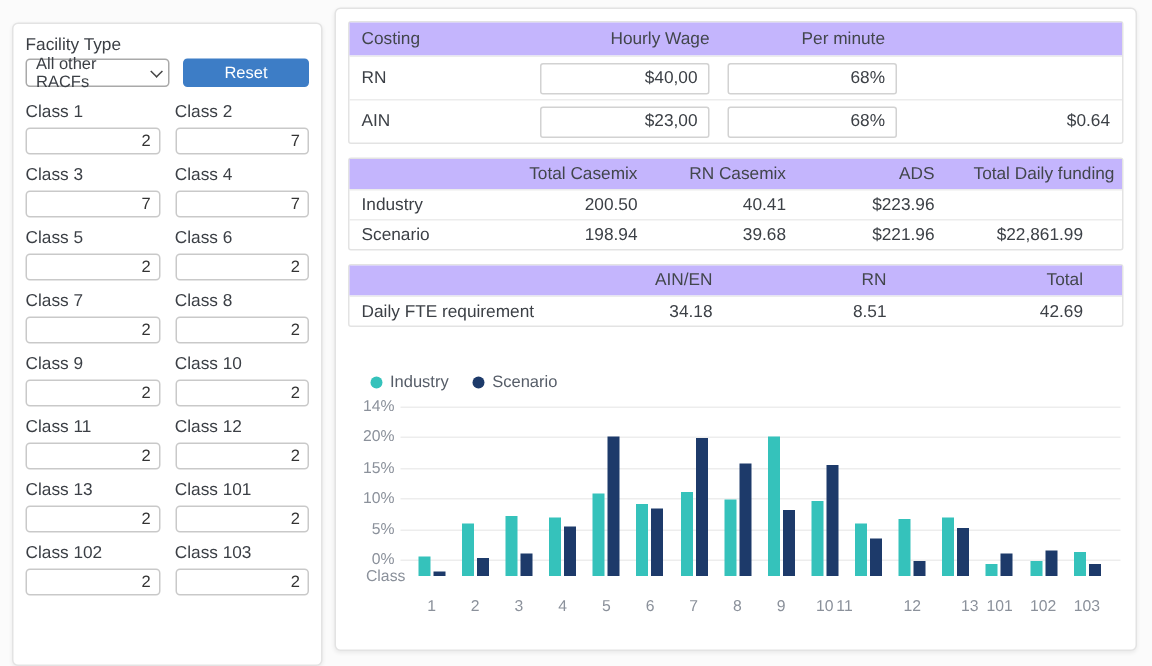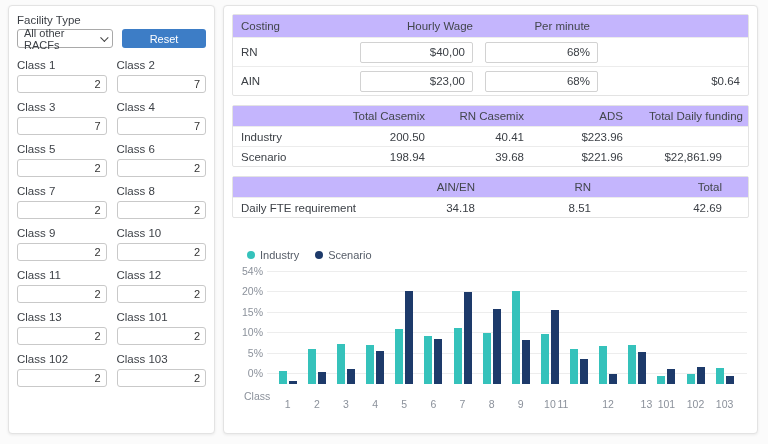--- a/index.html
+++ b/index.html
@@ -9,21 +9,21 @@
     font-family:"Liberation Sans","DejaVu Sans",sans-serif;
     color:#3c4046;
     position:relative;
     overflow:hidden;
   }
   .card {
     position:absolute; background:#fff;
     border:1px solid #e3e3e3; border-radius:4px;
     box-shadow:0 1px 3px rgba(0,0,0,.07);
   }
-  #left-card  { left:8px;  top:5px; width:207px; height:429px; padding:8px; }
+  #left-card  { left:8px;  top:15px; width:207px; height:429px; padding:8px; }
   #right-card { left:223px; top:5px; width:535px; height:429px; padding:8px; }
 
   
   .panel-label { font-size:11.5px; color:#3b3f45; margin-bottom:3px; }
   #facility-row { display:flex; margin-bottom:11px; margin-top:1px; }
   .select {
     width:96px; height:19px; border:1px solid #a9a9a9; border-radius:3px;
     display:flex; align-items:center; justify-content:space-between;
     padding:0 6px; font-size:11px; background:#fff; cursor:pointer;
   }
@@ -63,21 +63,21 @@
   
   #chart { position:absolute; left:8px; right:8px; top:241px; height:180px; }
   #legend { position:absolute; left:15px; top:2px; display:flex; gap:16px;
             font-size:11px; color:#565d68; align-items:center; }
   .leg-item { display:flex; align-items:center; gap:5px; cursor:pointer; }
   .leg-dot { width:8px; height:8px; border-radius:50%; }
   .gridline { position:absolute; height:1px; background:#ededed; left:35px; width:480px; }
   .ylab { position:absolute; left:0; width:31px; text-align:right; font-size:10.5px; color:#8b919b; }
   .bar  { position:absolute; width:8px; }
   .xlab { position:absolute; width:30px; text-align:center; font-size:10.5px; color:#8b919b; }
-  #class-axis-label { position:absolute; left:12px; top:143px; font-size:10.5px; color:#8b919b; }
+  #class-axis-label { position:absolute; left:12px; top:131px; font-size:10.5px; color:#8b919b; }
 </style>
 </head>
 <body>
 
 <div class="card" id="left-card">
   <div class="panel-label">Facility Type</div>
   <div id="facility-row">
     <div class="select">
       <span>All other RACFs</span>
       <span class="chev"></span>
@@ -178,21 +178,21 @@
           <span class="leg-dot" style="background:#35c2bb"></span>
           <span>Industry</span>
         </div>
         <div class="leg-item">
           <span class="leg-dot" style="background:#1d3a6a"></span>
           <span>Scenario</span>
         </div>
       </div>
     <div id="class-axis-label">Class</div>
   <div class="gridline" style="top: 23.8px;"></div>
-      <div class="ylab" style="top: 17.8px;">54%</div>
+      <div class="ylab" style="top: 17.8px;">14%</div>
       <div class="gridline" style="top: 44.3px;"></div>
       <div class="ylab" style="top: 38.3px;">20%</div>
       <div class="gridline" style="top: 64.8px;"></div>
       <div class="ylab" style="top: 58.8px;">15%</div>
       <div class="gridline" style="top: 85.3px;"></div>
       <div class="ylab" style="top: 79.3px;">10%</div>
       <div class="gridline" style="top: 105.8px;"></div>
       <div class="ylab" style="top: 99.8px;">5%</div>
       <div class="gridline" style="top: 126.3px;"></div>
       <div class="ylab" style="top: 120.3px;">0%</div>

